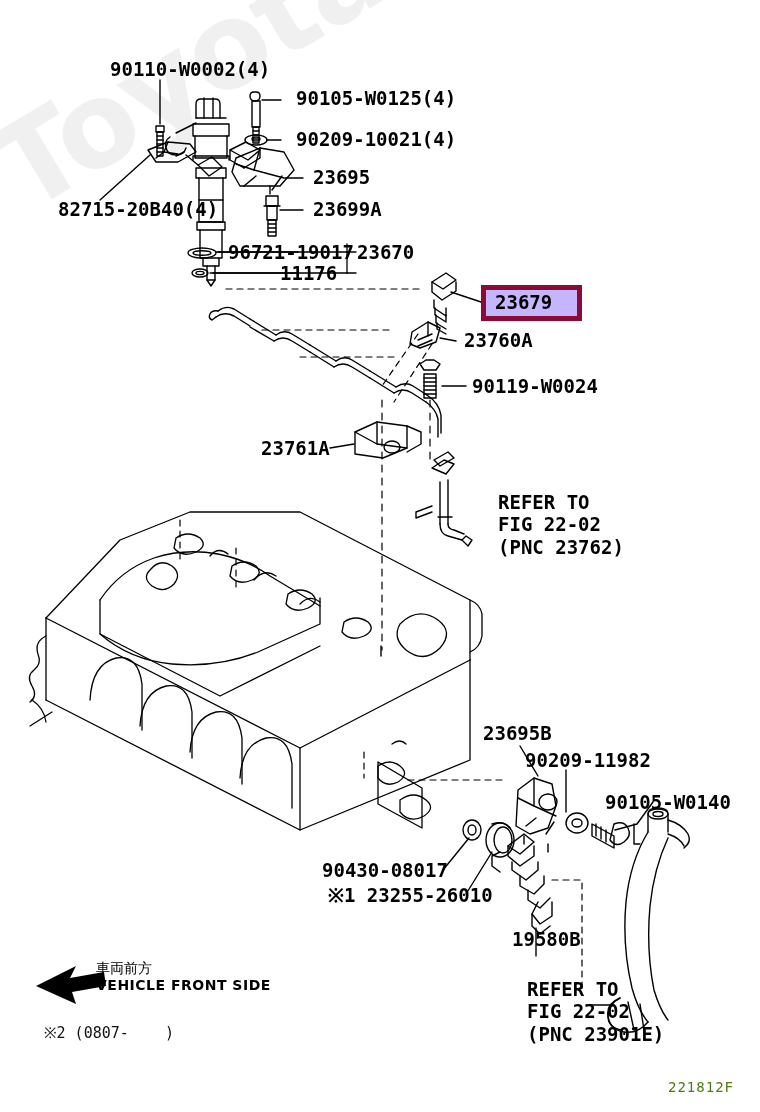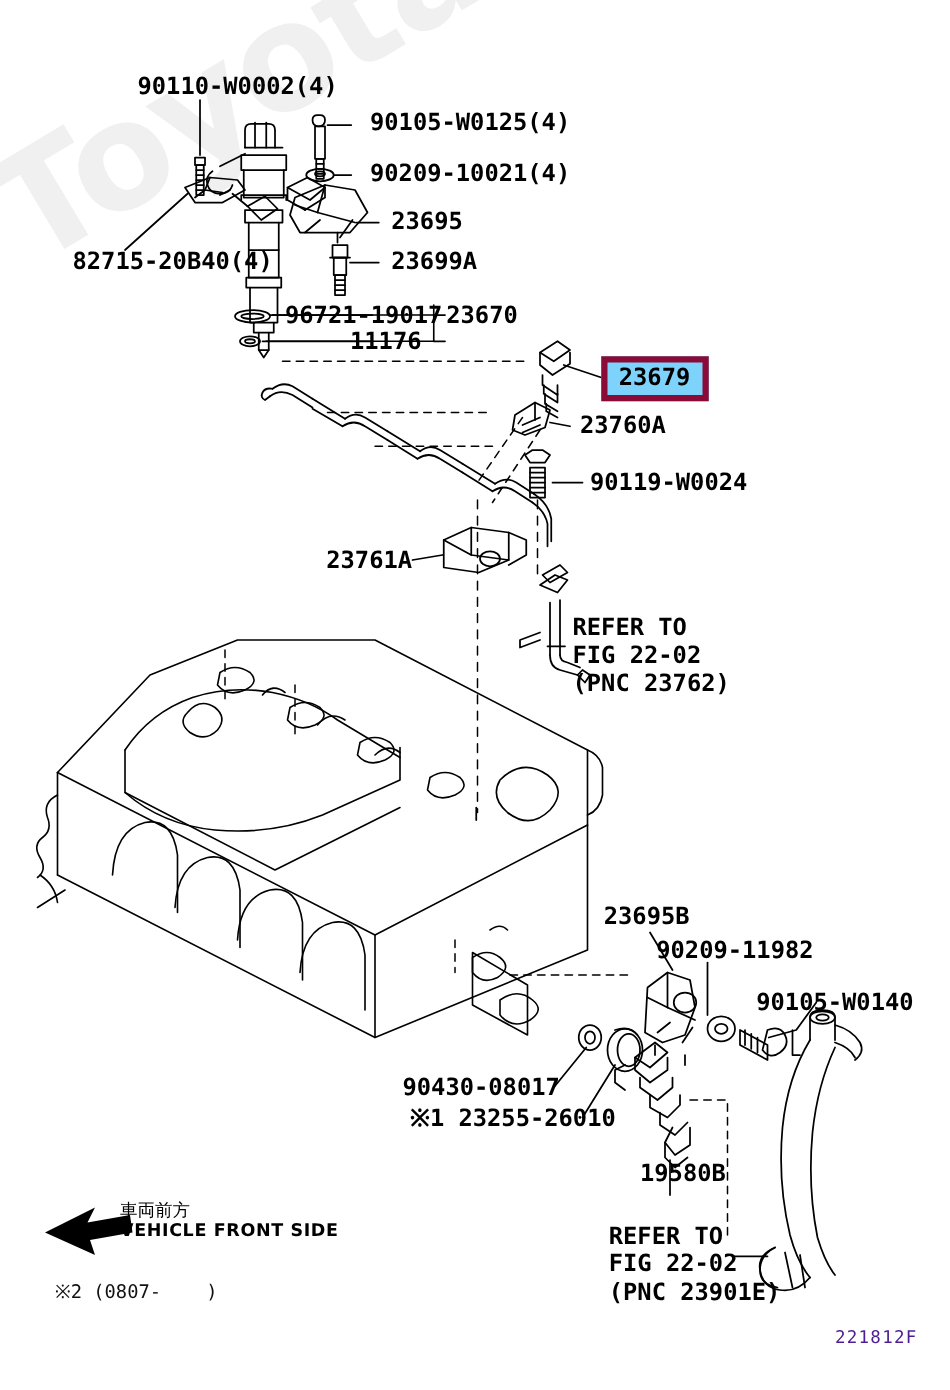--- a/index.html
+++ b/index.html
@@ -37,50 +37,51 @@
   .lbl{
     position:absolute;
     font-family:"DejaVu Sans Mono","Liberation Mono",monospace;
     font-size:19px;
     font-weight:700;
     color:#000;
     white-space:pre;
     line-height:1.25;
     letter-spacing:0px;
   }
-  .lbl.multi{line-height:1.18;}
+  .lbl.multi{line-height:1.18;margin-left:40px;}
 
   
   .hl{
     position:absolute;
     border:5px solid #8a0b37;
-    background:#7dd3fc;
-    padding:1px 10px 3px 9px;
+    background:#c4b5fd;
+    padding:1px 25px 3px 9px;
     font-family:"DejaVu Sans Mono","Liberation Mono",monospace;
     font-size:19px;
     font-weight:700;
     color:#000;
     white-space:pre;
   }
 
   
   .foot{
     position:absolute;
     font-family:"DejaVu Sans Mono","Liberation Mono",monospace;
     font-size:15px;
     font-weight:400;
     color:#111;
     white-space:pre;
   }
   .figid{
     position:absolute;
     font-family:"DejaVu Sans Mono","Liberation Mono",monospace;
     font-size:14px;
-    color:#4c1d95;
+    color:#4d7c0f;
     letter-spacing:1px;
+    margin-top:17px;
   }
   .frontjp{
     position:absolute;
     font-family:"DejaVu Sans","Liberation Sans",sans-serif;
     font-size:14px;
     font-weight:400;
     color:#000;
     white-space:pre;
   }
   .fronten{

